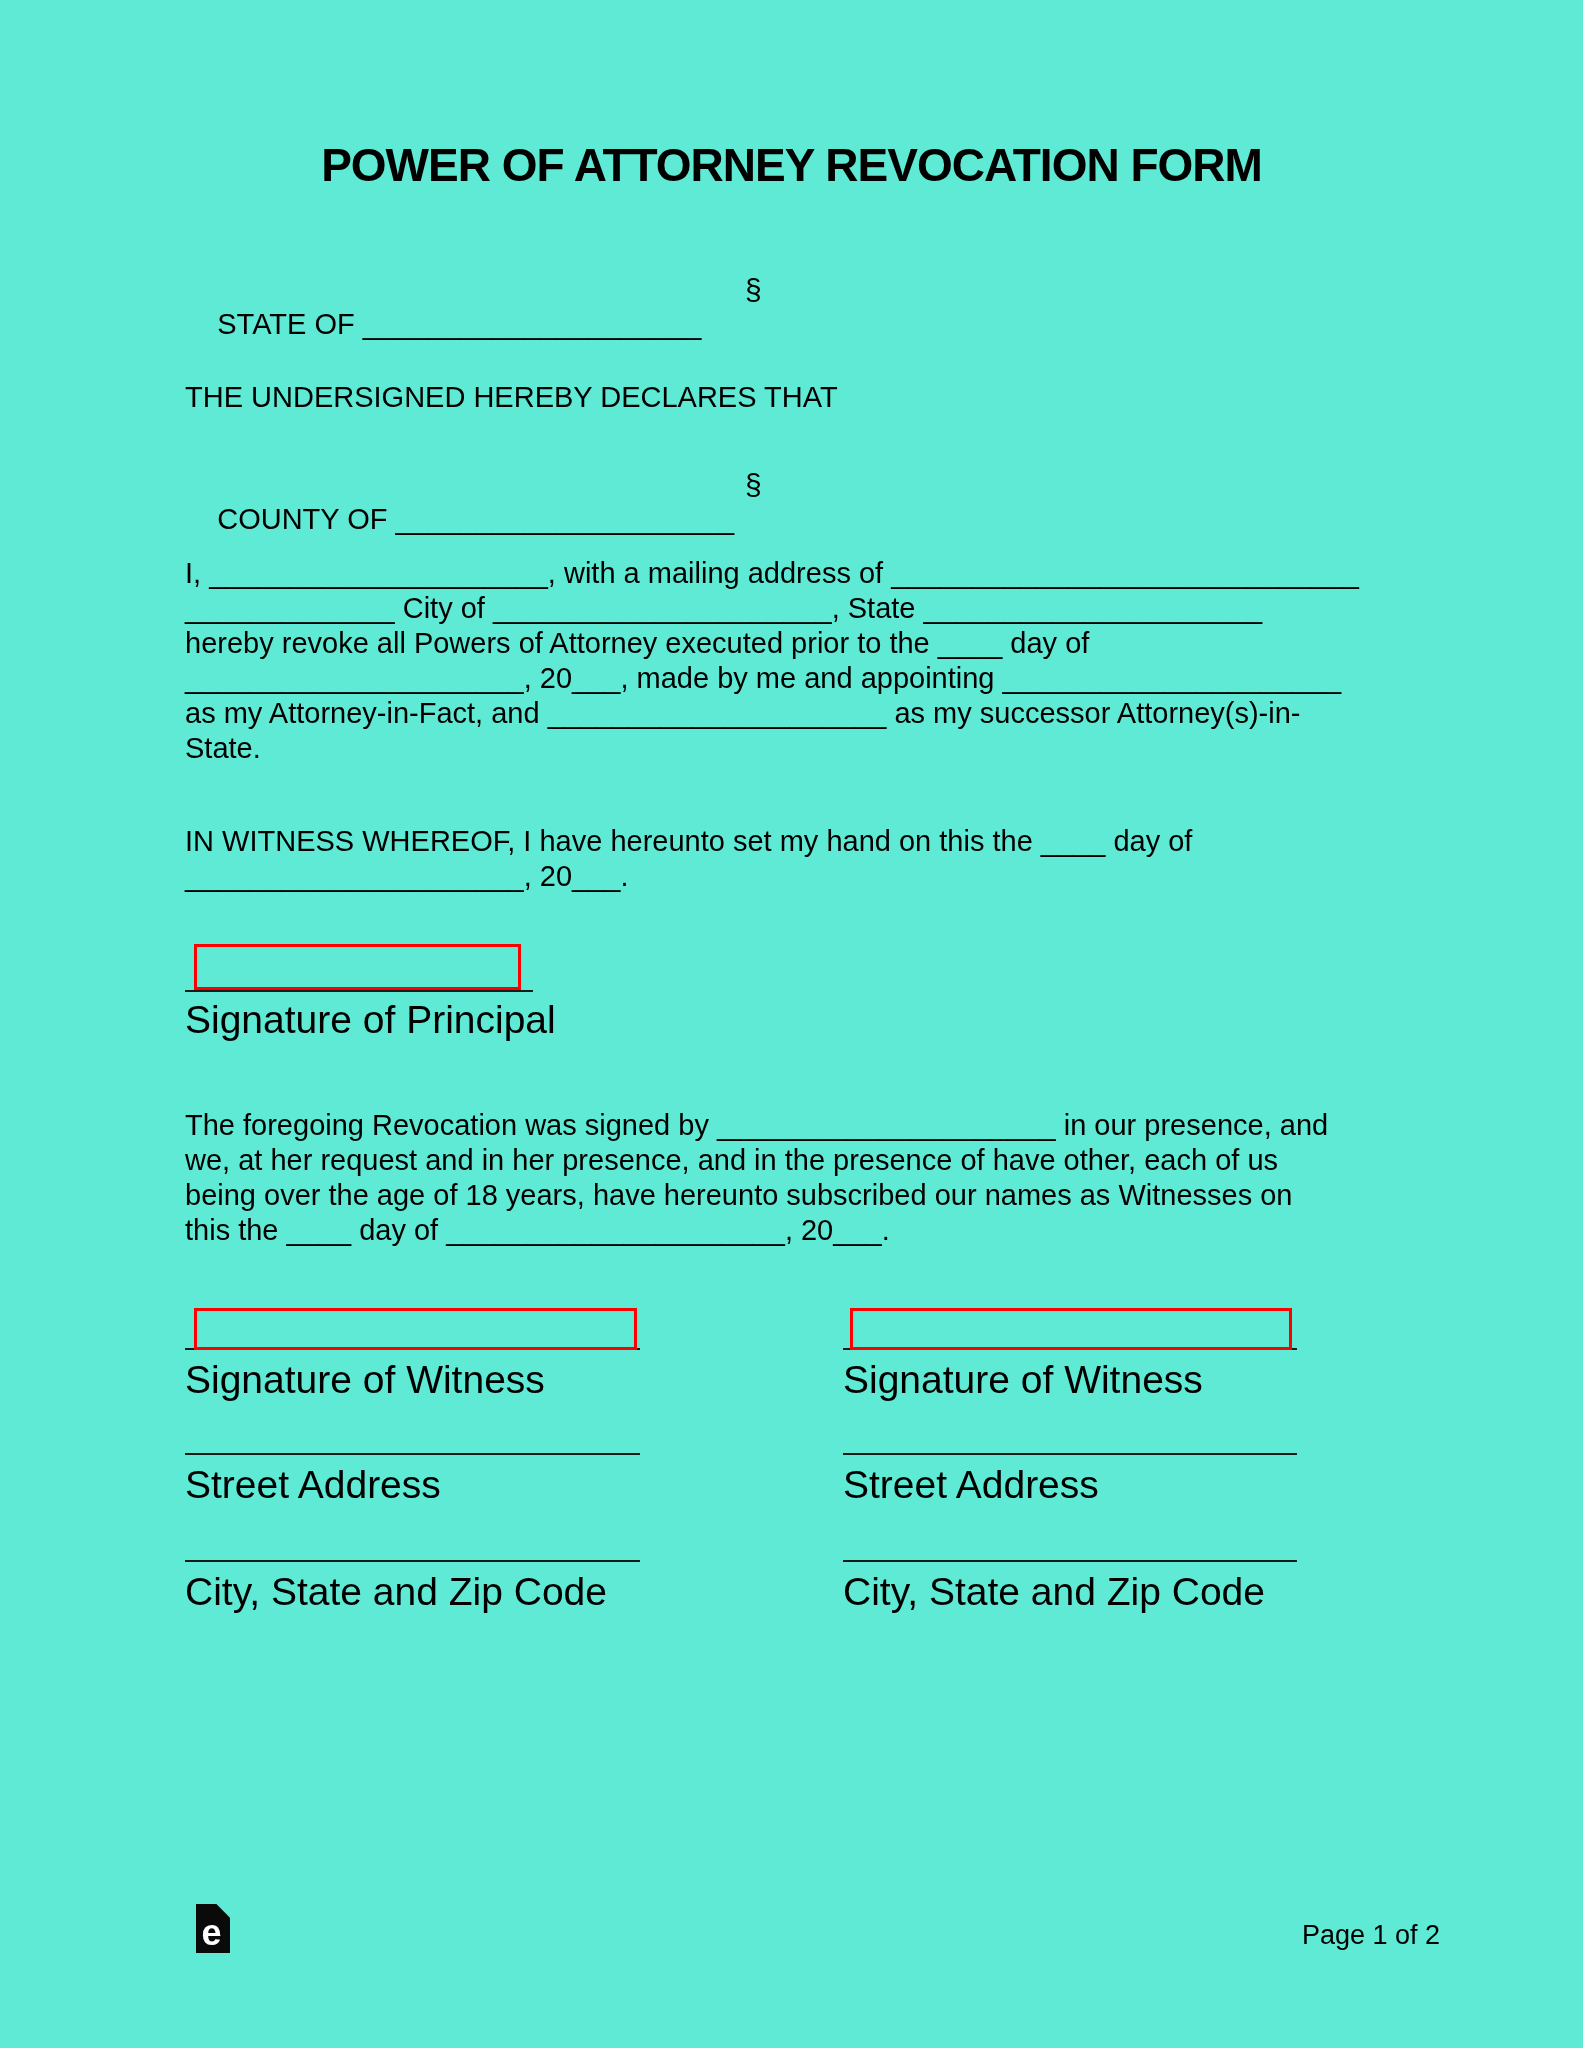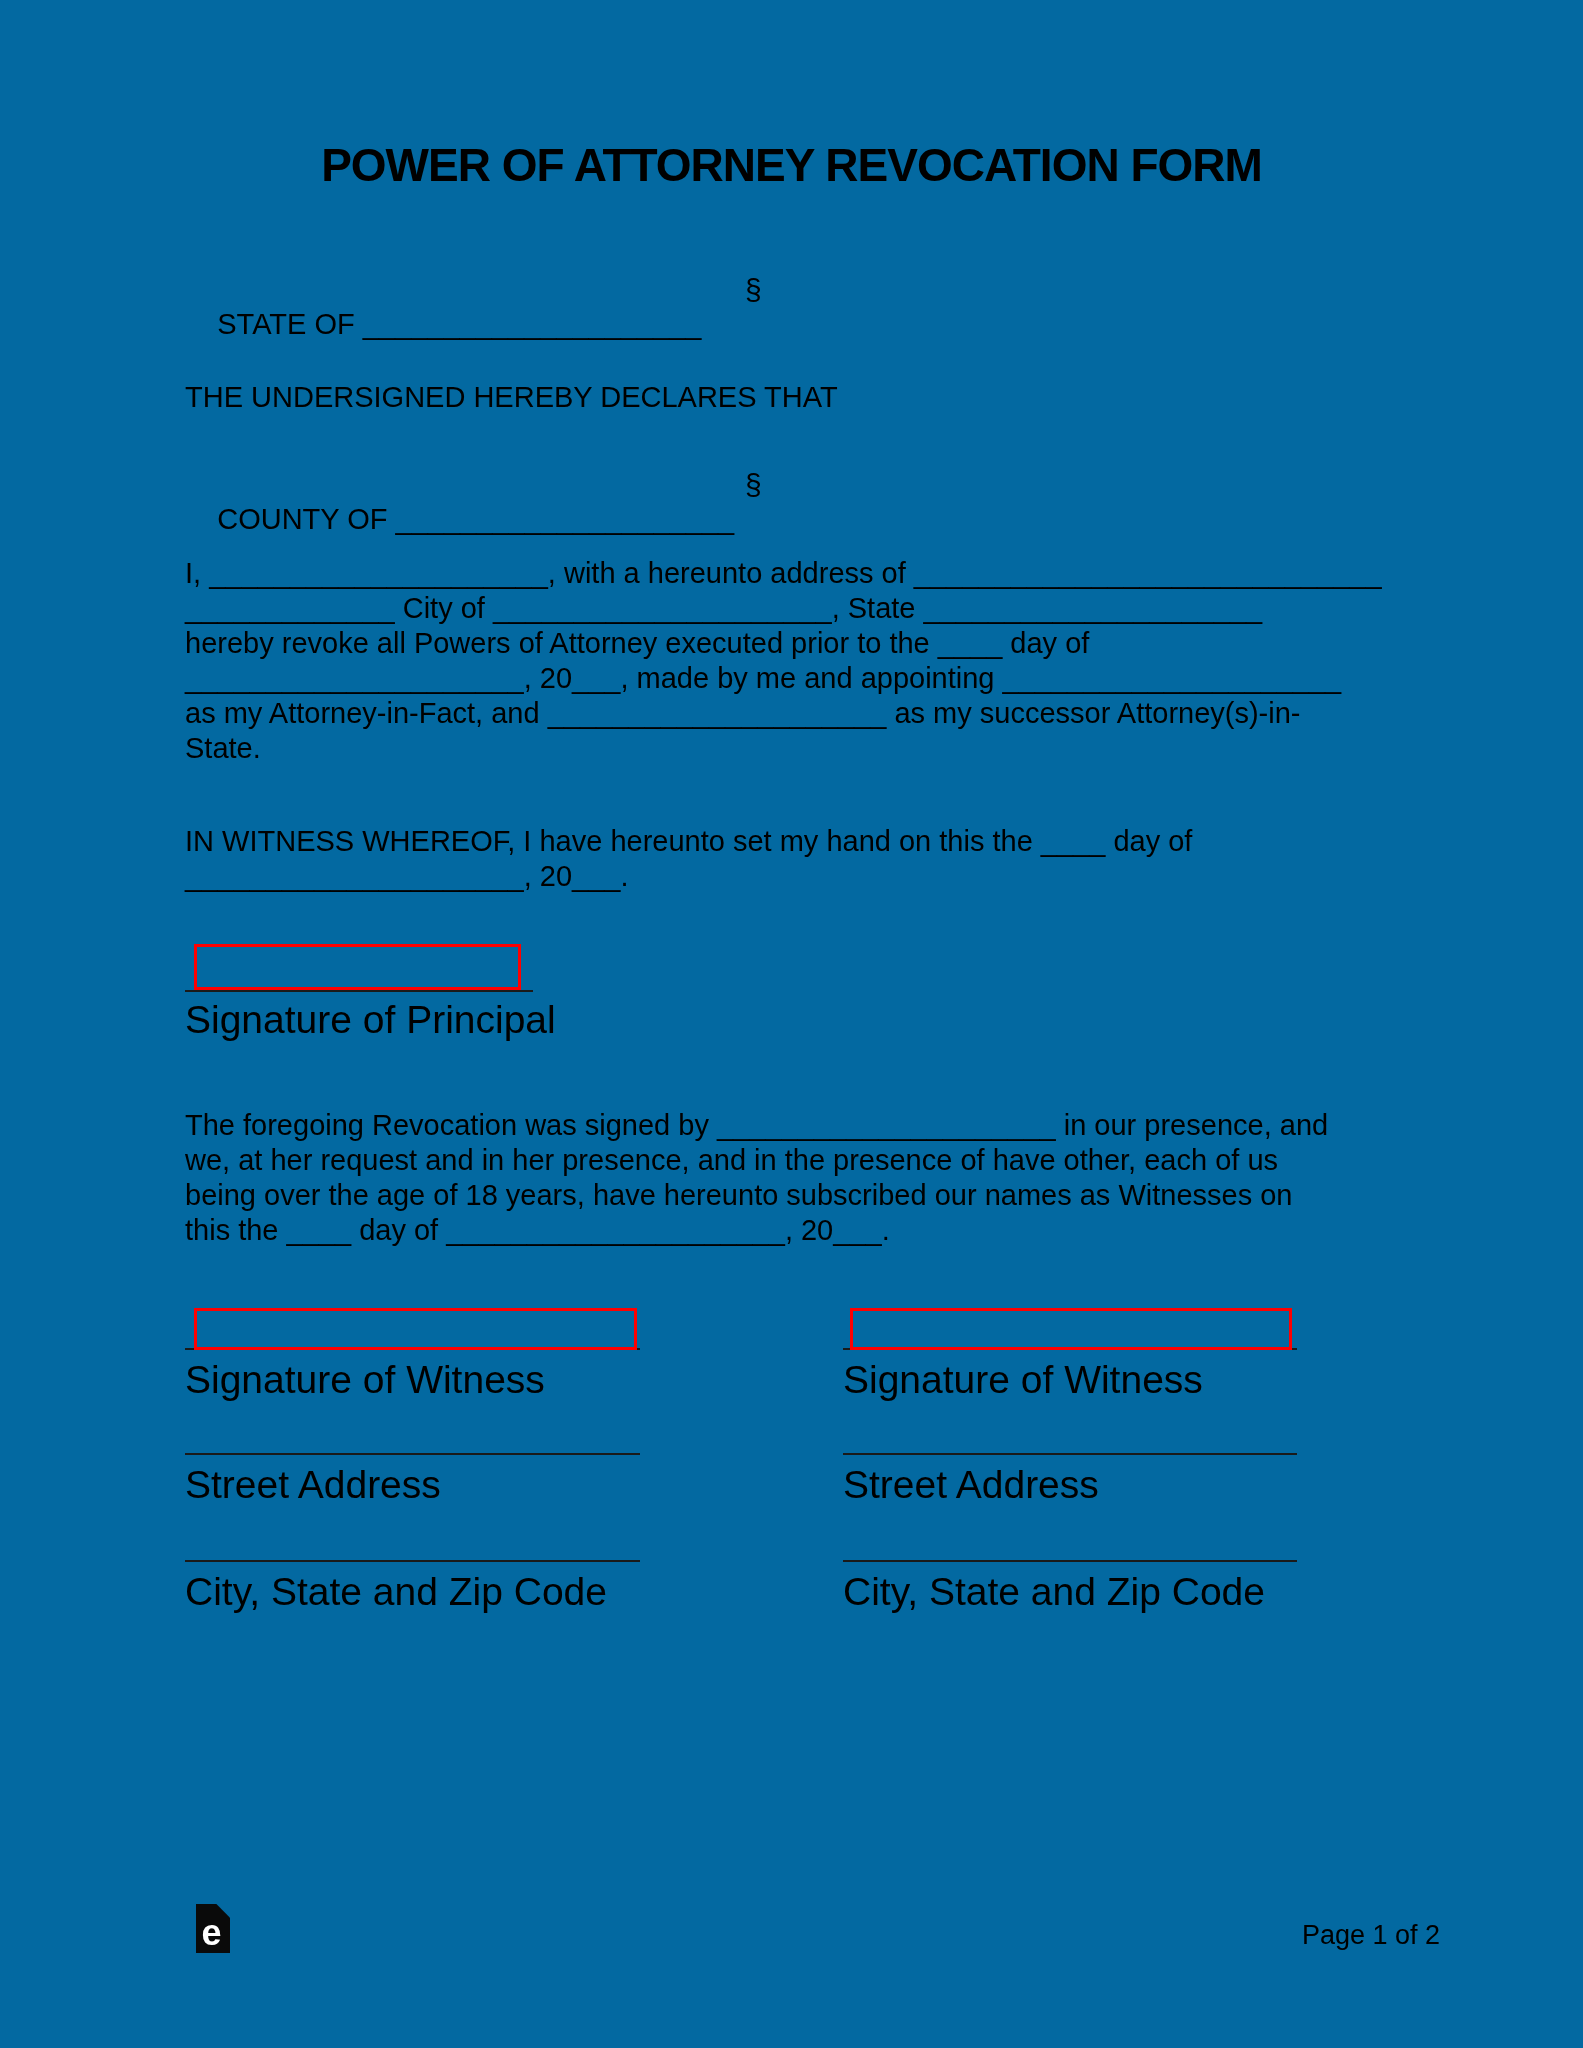--- a/index.html
+++ b/index.html
@@ -4,21 +4,21 @@
 <style>
   html, body {
     margin: 0;
     padding: 0;
     background: #ffffff;
   }
   .page {
     position: relative;
     width: 1583px;
     height: 2048px;
-    background: #0369a1;
+    background: #5eead4;
     font-family: "Liberation Sans", "DejaVu Sans", sans-serif;
     color: #000000;
     overflow: hidden;
   }
   .doc-title {
     position: absolute;
     top: 138px;
     left: 0;
     width: 100%;
     text-align: center;
@@ -102,21 +102,21 @@
     <span class="section-symbol">§</span>
   </div>
   <div class="line caption-line" style="top: 327px;">
     <span>COUNTY OF _____________________</span>
     <span class="section-symbol">§</span>
   </div>
 
   <div class="line" style="top: 380px;">THE UNDERSIGNED HEREBY DECLARES THAT</div>
 
   <div class="para" style="top: 556px;">
-    <div>I, _____________________, with a hereunto address of _____________________________</div>
+    <div>I, _____________________, with a mailing address of _____________________________</div>
     <div>_____________ City of _____________________, State _____________________</div>
     <div>hereby revoke all Powers of Attorney executed prior to the ____ day of</div>
     <div>_____________________, 20___, made by me and appointing _____________________</div>
     <div>as my Attorney-in-Fact, and _____________________ as my successor Attorney(s)-in-</div>
     <div>State.</div>
   </div>
 
   <div class="para" style="top: 824px;">
     <div>IN WITNESS WHEREOF, I have hereunto set my hand on this the ____ day of</div>
     <div>_____________________, 20___.</div>

